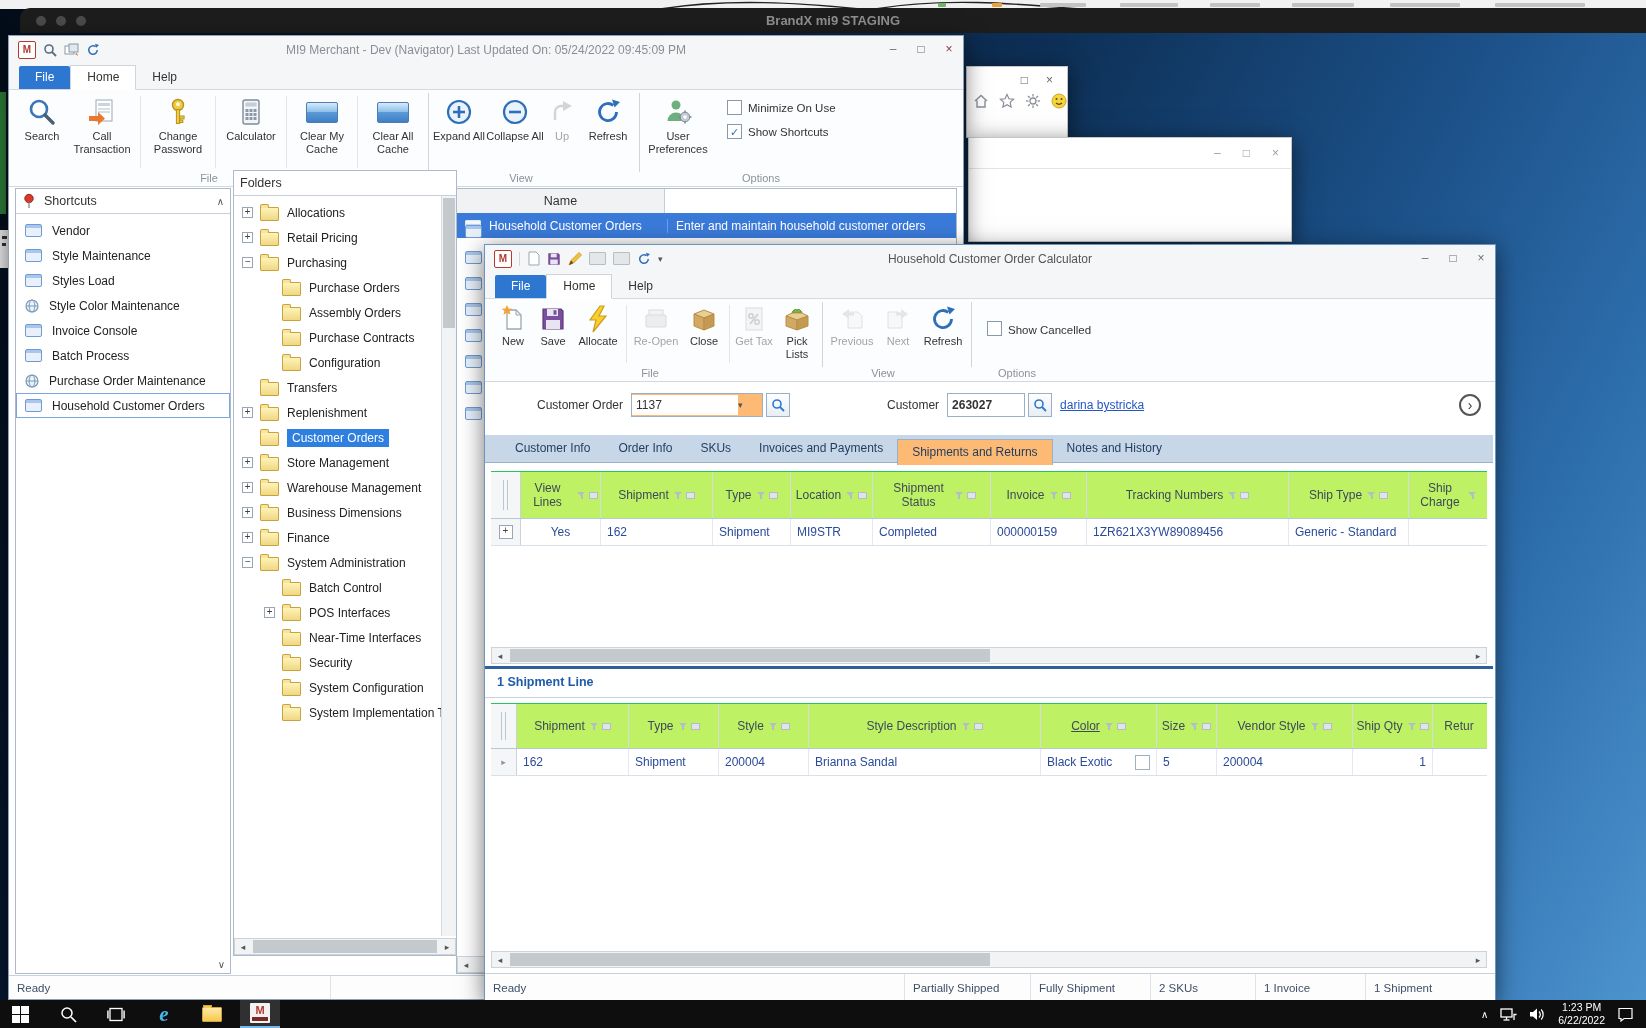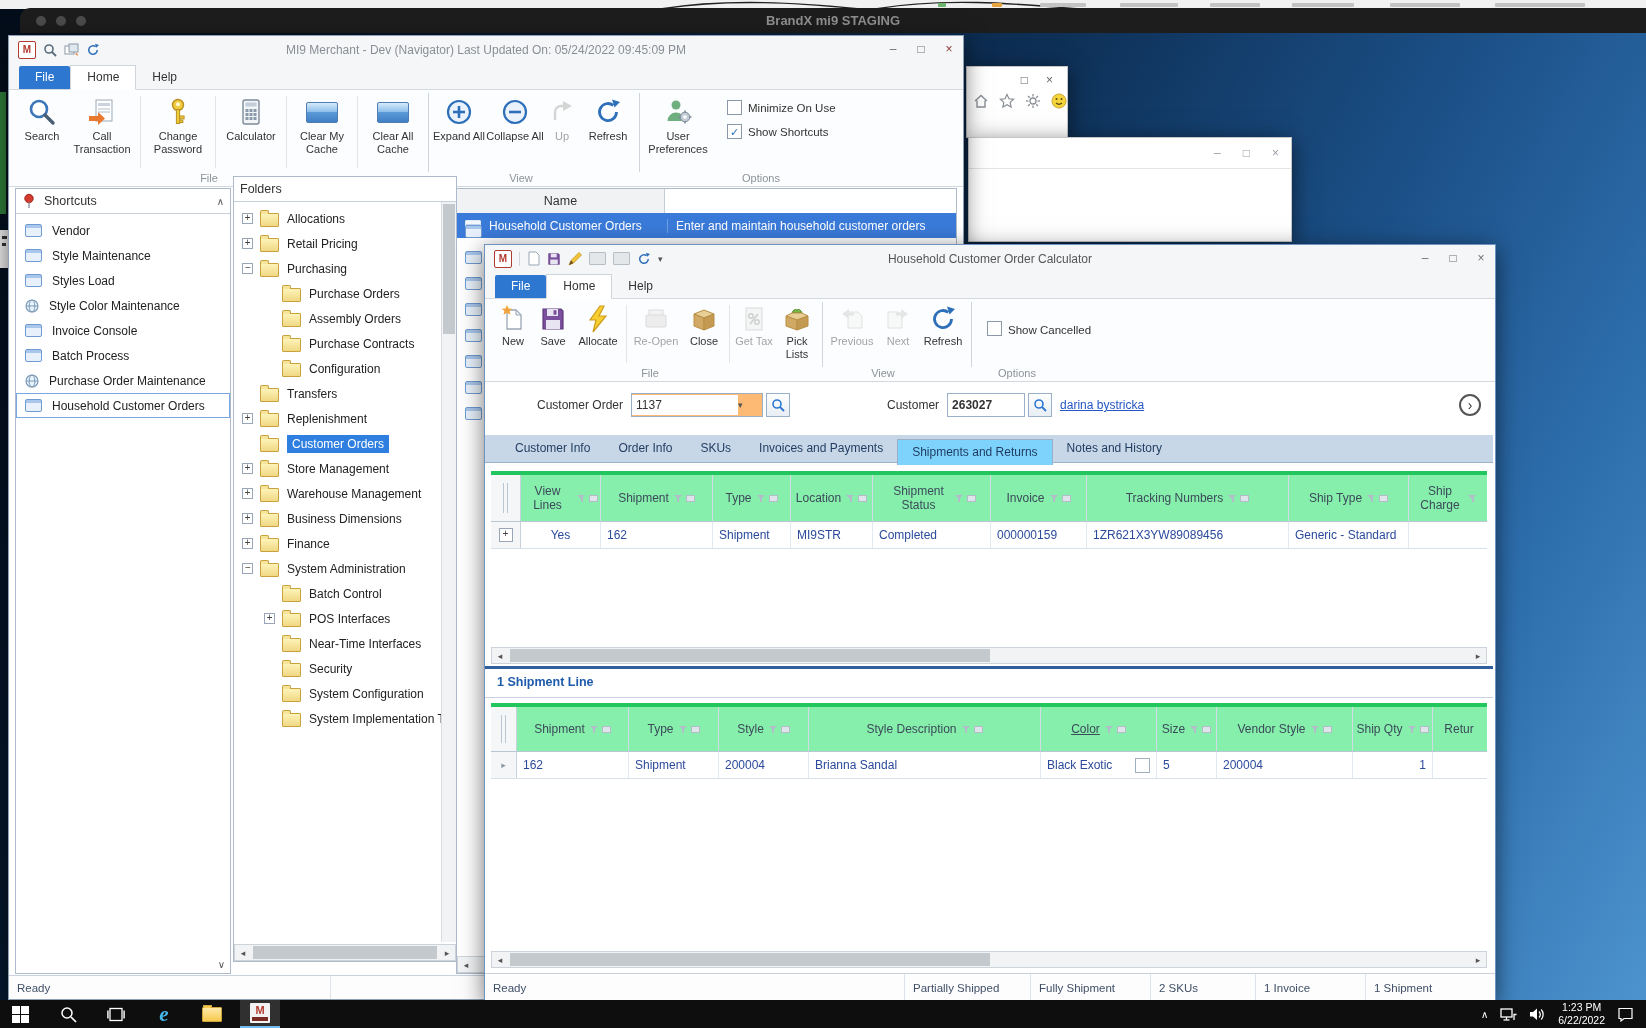--- a/index.html
+++ b/index.html
@@ -60,35 +60,35 @@
   .sarr{width:16px;text-align:center;font-size:9px;color:#555;flex:none;}
   .sthumb{height:13px;background:#c4c9ce;}
   .vscroll{position:absolute;width:14px;background:#f2f3f5;border-left:1px solid #d7dce2;}
   .vthumb{position:absolute;left:1px;right:1px;background:#c4c9ce;}
 
   
   .lhc{border-right:1px solid #c5cdd7;background:#f1f2f4;display:flex;align-items:center;justify-content:center;font-size:12.5px;color:#333;height:24px;box-sizing:border-box;}
   .lrow{height:25px;background:#3a7ad9;color:#fff;display:flex;align-items:center;font-size:12px;}
   .lwic{width:14px;height:10px;border:1px solid #dce8f8;background:linear-gradient(#f2f7fd 30%,#bcd4f0 31%);border-radius:1px;margin:0 8px 0 8px;flex:none;}
 
-  .ghdr{display:flex;background:#86efac;border-bottom:1px solid #b9c6d4;border-top:4px solid #22c55e;}
+  .ghdr{display:flex;background:#bef264;border-bottom:1px solid #b9c6d4;border-top:1px solid #22c55e;}
   .hc{border-right:1px solid #d3dce5;display:flex;align-items:center;justify-content:center;font-size:12px;color:#3c4a5a;text-align:center;box-sizing:border-box;padding:2px 2px;position:relative;}
   .hic{display:flex;align-items:center;margin-left:5px;flex:none;}
   .fico{position:relative;width:9px;height:9px;}
   .fico::before{content:"";position:absolute;left:0;top:1px;border-left:4px solid transparent;border-right:4px solid transparent;border-top:4px solid #b3bdc9;}
   .fico::after{content:"";position:absolute;left:3.5px;top:4px;width:2px;height:4px;background:#b3bdc9;}
   .pico{width:7px;height:5px;background:#dfe4ea;border:1px solid #b3bdc9;margin-left:3px;}
   .grow{display:flex;background:#fff;border-bottom:1px solid #d8e0ea;}
   .rc{border-right:1px solid #e3e9f0;font-size:12px;color:#2b4a9b;display:flex;align-items:center;padding:0 6px;box-sizing:border-box;white-space:nowrap;overflow:hidden;}
   .mk{background:#f4f6f8;border-right:1px solid #c9d2dc;display:flex;align-items:center;justify-content:center;box-sizing:border-box;}
   .rexp{width:12px;height:12px;border:1px solid #98a6b8;background:#fff;font-size:10px;line-height:10px;text-align:center;color:#444;}
   .swatch{width:13px;height:13px;border:1px solid #9fb0c0;background:#fff;margin-left:auto;flex:none;}
 
   .ptab{padding:5px 14px 6px;font-size:12px;color:#1f3a5f;white-space:nowrap;}
-  .ptab.active{background:#7dd3fc;border:1px solid #9ab0c8;border-bottom:none;margin-top:6px;}
+  .ptab.active{background:#fdba74;border:1px solid #9ab0c8;border-bottom:none;margin-top:6px;}
 
   .statusbar{position:absolute;background:#fdfdfe;border-top:1px solid #c9d2dc;display:flex;font-size:11.5px;color:#3f4f66;align-items:center;box-sizing:border-box;}
   .sseg{height:100%;border-right:1px solid #dde3ea;display:flex;align-items:center;padding-left:8px;box-sizing:border-box;}
 
   
   .flabel{font-size:12px;color:#333;}
   .tin{height:22px;border:1px solid #9ab0c8;background:#fff;font-size:12px;color:#333;font-family:"Liberation Sans",sans-serif;padding:0 4px;box-sizing:border-box;}
   .sbtn{width:24px;height:24px;border:1px solid #9ab0c8;background:linear-gradient(#fefefe,#e8eef5);display:flex;align-items:center;justify-content:center;box-sizing:border-box;}
   .link{font-size:12px;color:#2457c5;text-decoration:underline;}
   .circbtn{width:22px;height:22px;border:2px solid #555;border-radius:50%;display:flex;align-items:center;justify-content:center;font-size:14px;color:#333;background:#fff;box-sizing:border-box;}
@@ -400,21 +400,21 @@
             <span>Purchase Order Maintenance</span>
           </div>
         <div class="sitem sel">
             <span class="sic"></span>
             <span>Household Customer Orders</span>
           </div>
       </div>
       <span class="abs" style="right:5px;bottom:3px;color:#555;font-size:10px;">∨</span>
     </div>
 
-    <div class="panel" style="left:224px;top:140px;width:222px;height:784px;">
+    <div class="panel" style="left:224px;top:134px;width:222px;height:784px;">
       <div class="phdr">
           <span>Folders</span>
         </div>
       <div style="padding-top:4px;">
         <div class="titem lvl0">
             <span class="exp"><i>+</i></span>
             <span class="fold"></span>
             <span>Allocations</span>
           </div>
         <div class="titem lvl0">

